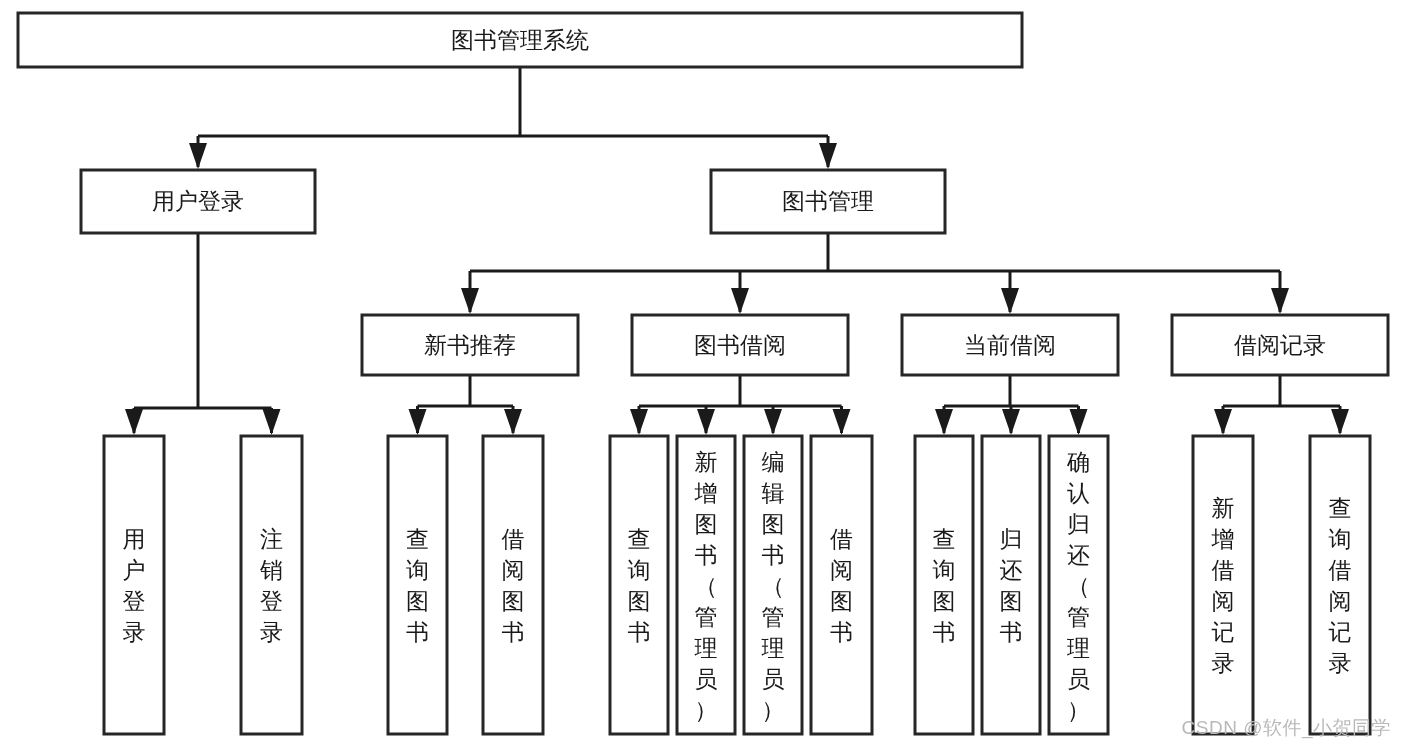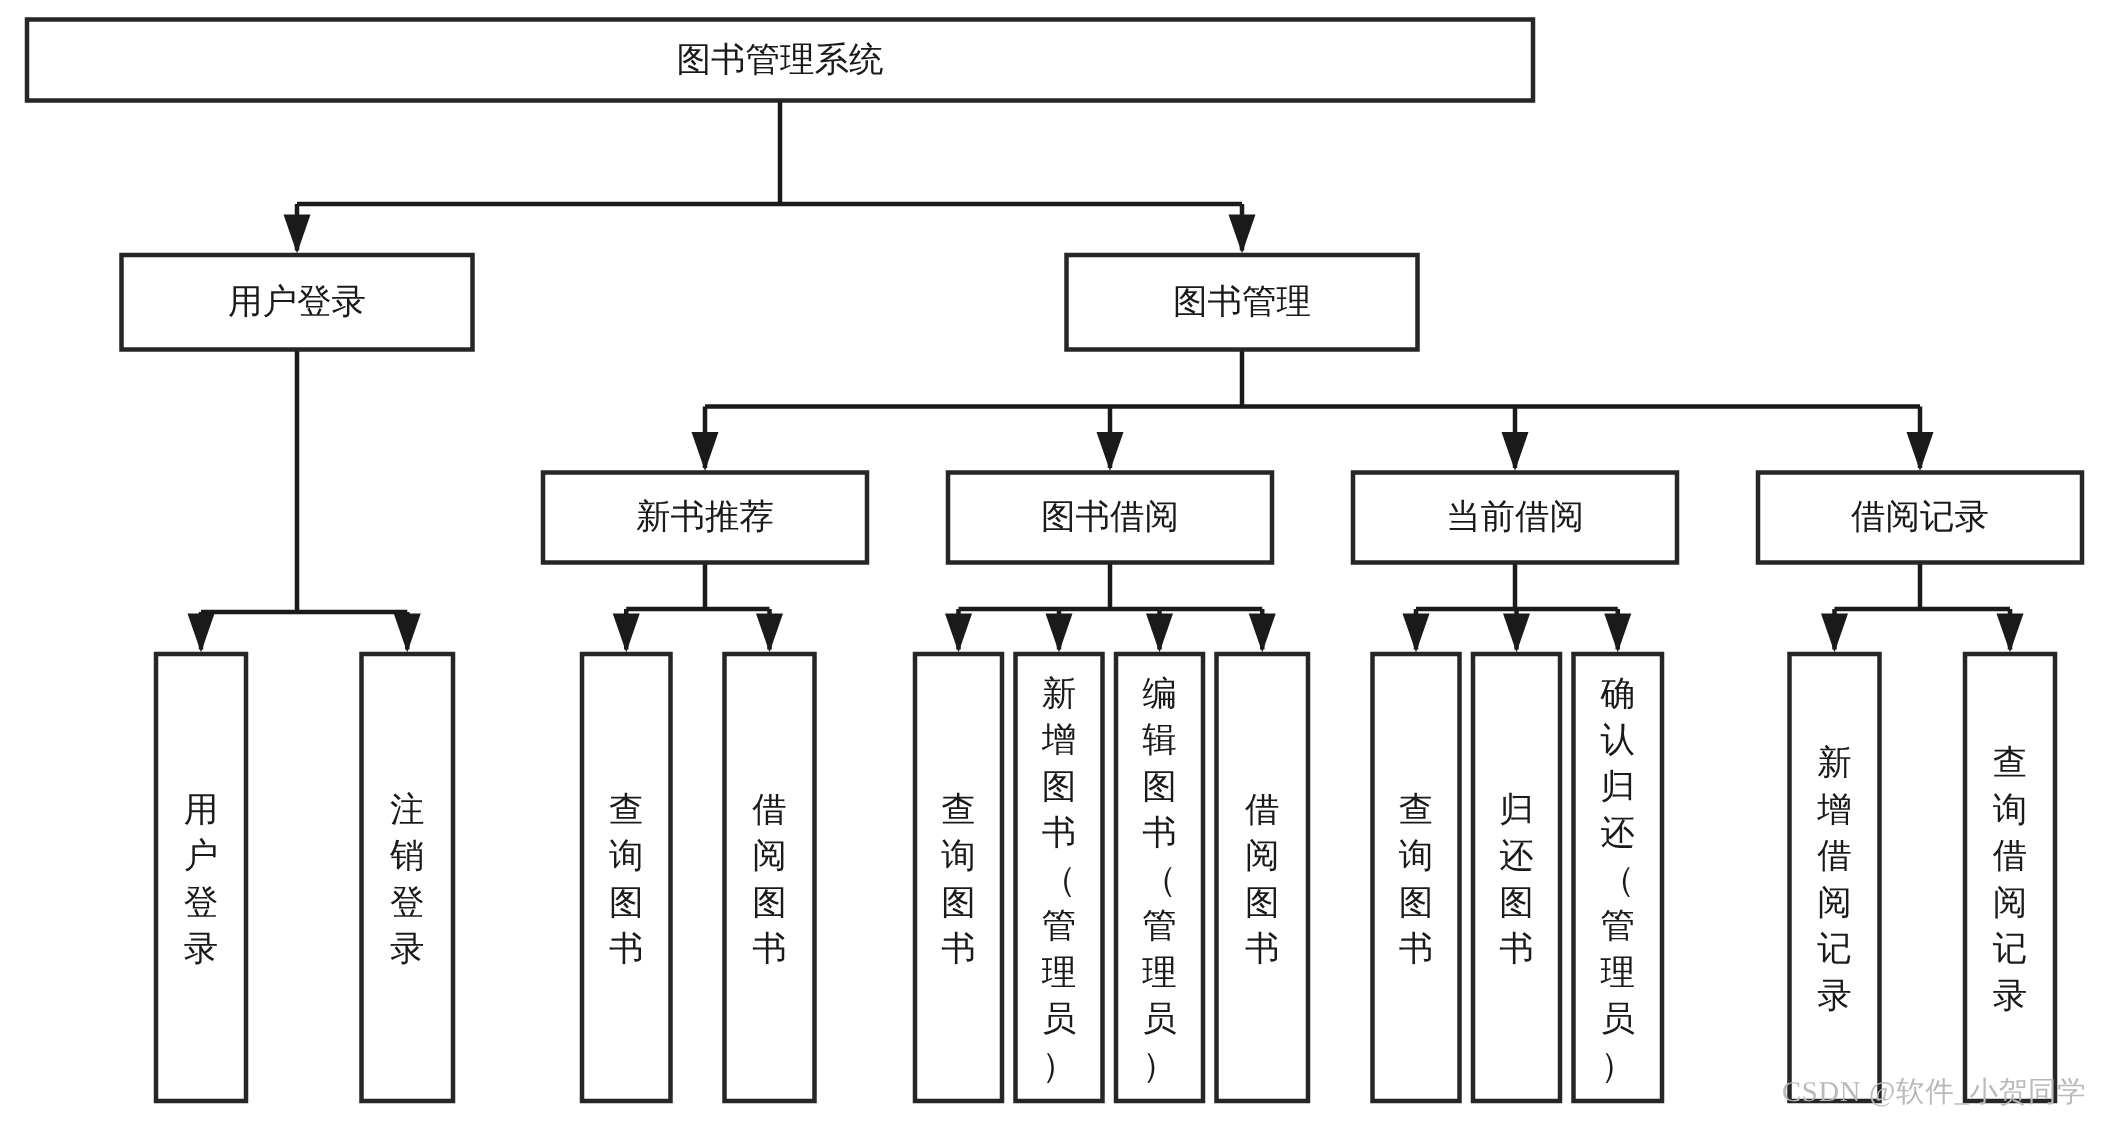--- a/index.html
+++ b/index.html
@@ -53,21 +53,21 @@
   .node-label-v {
     font-family: "DejaVu Sans", "Liberation Sans", sans-serif;
     font-size: 23px;
     fill: #1a1a1a;
     text-anchor: middle;
   }
   .watermark-text {
     position: absolute;
     right: 14px;
     bottom: 6px;
-    font-family: Liberation Serif, serif;
+    font-family: Liberation Sans, sans-serif;
     font-size: 19px;
     color: #b9b9b9;
     letter-spacing: 0.5px;
     white-space: nowrap;
     user-select: none;
   }
 </style>
 </head>
 <body>
 

